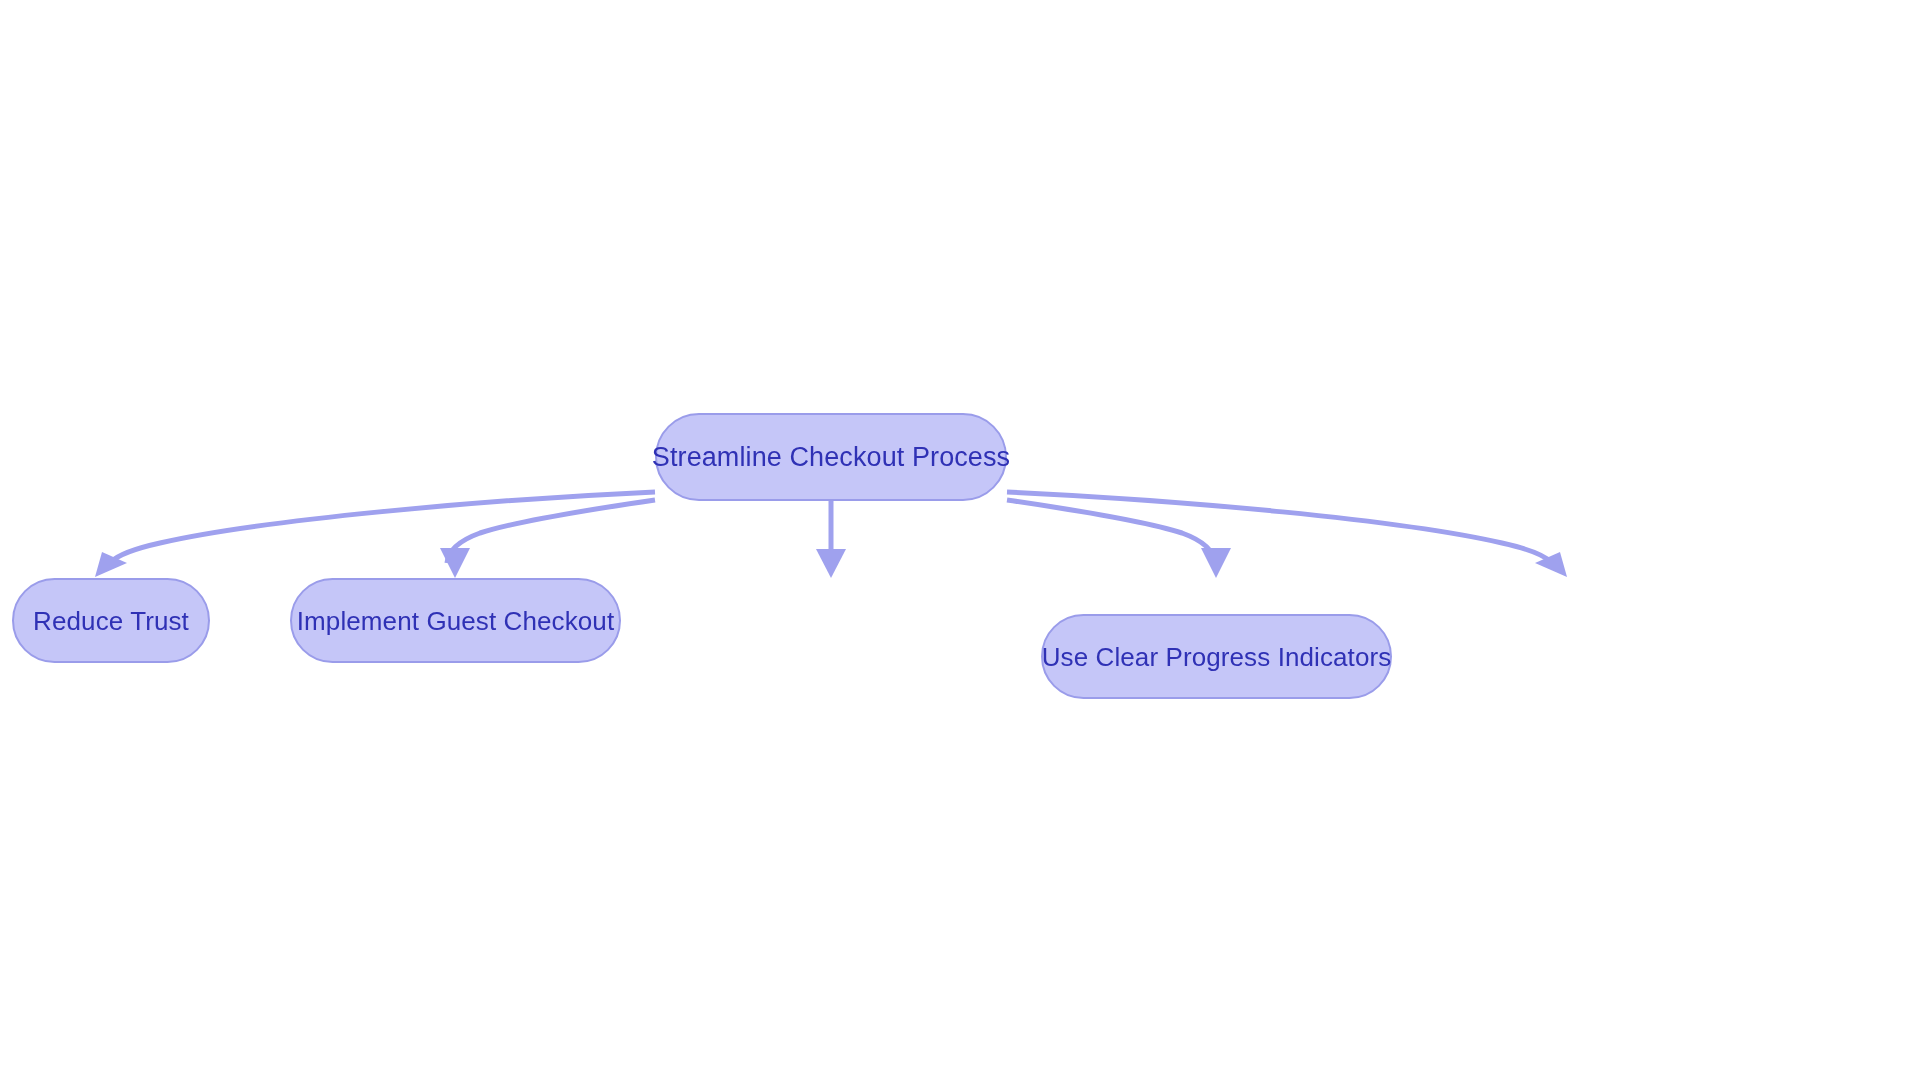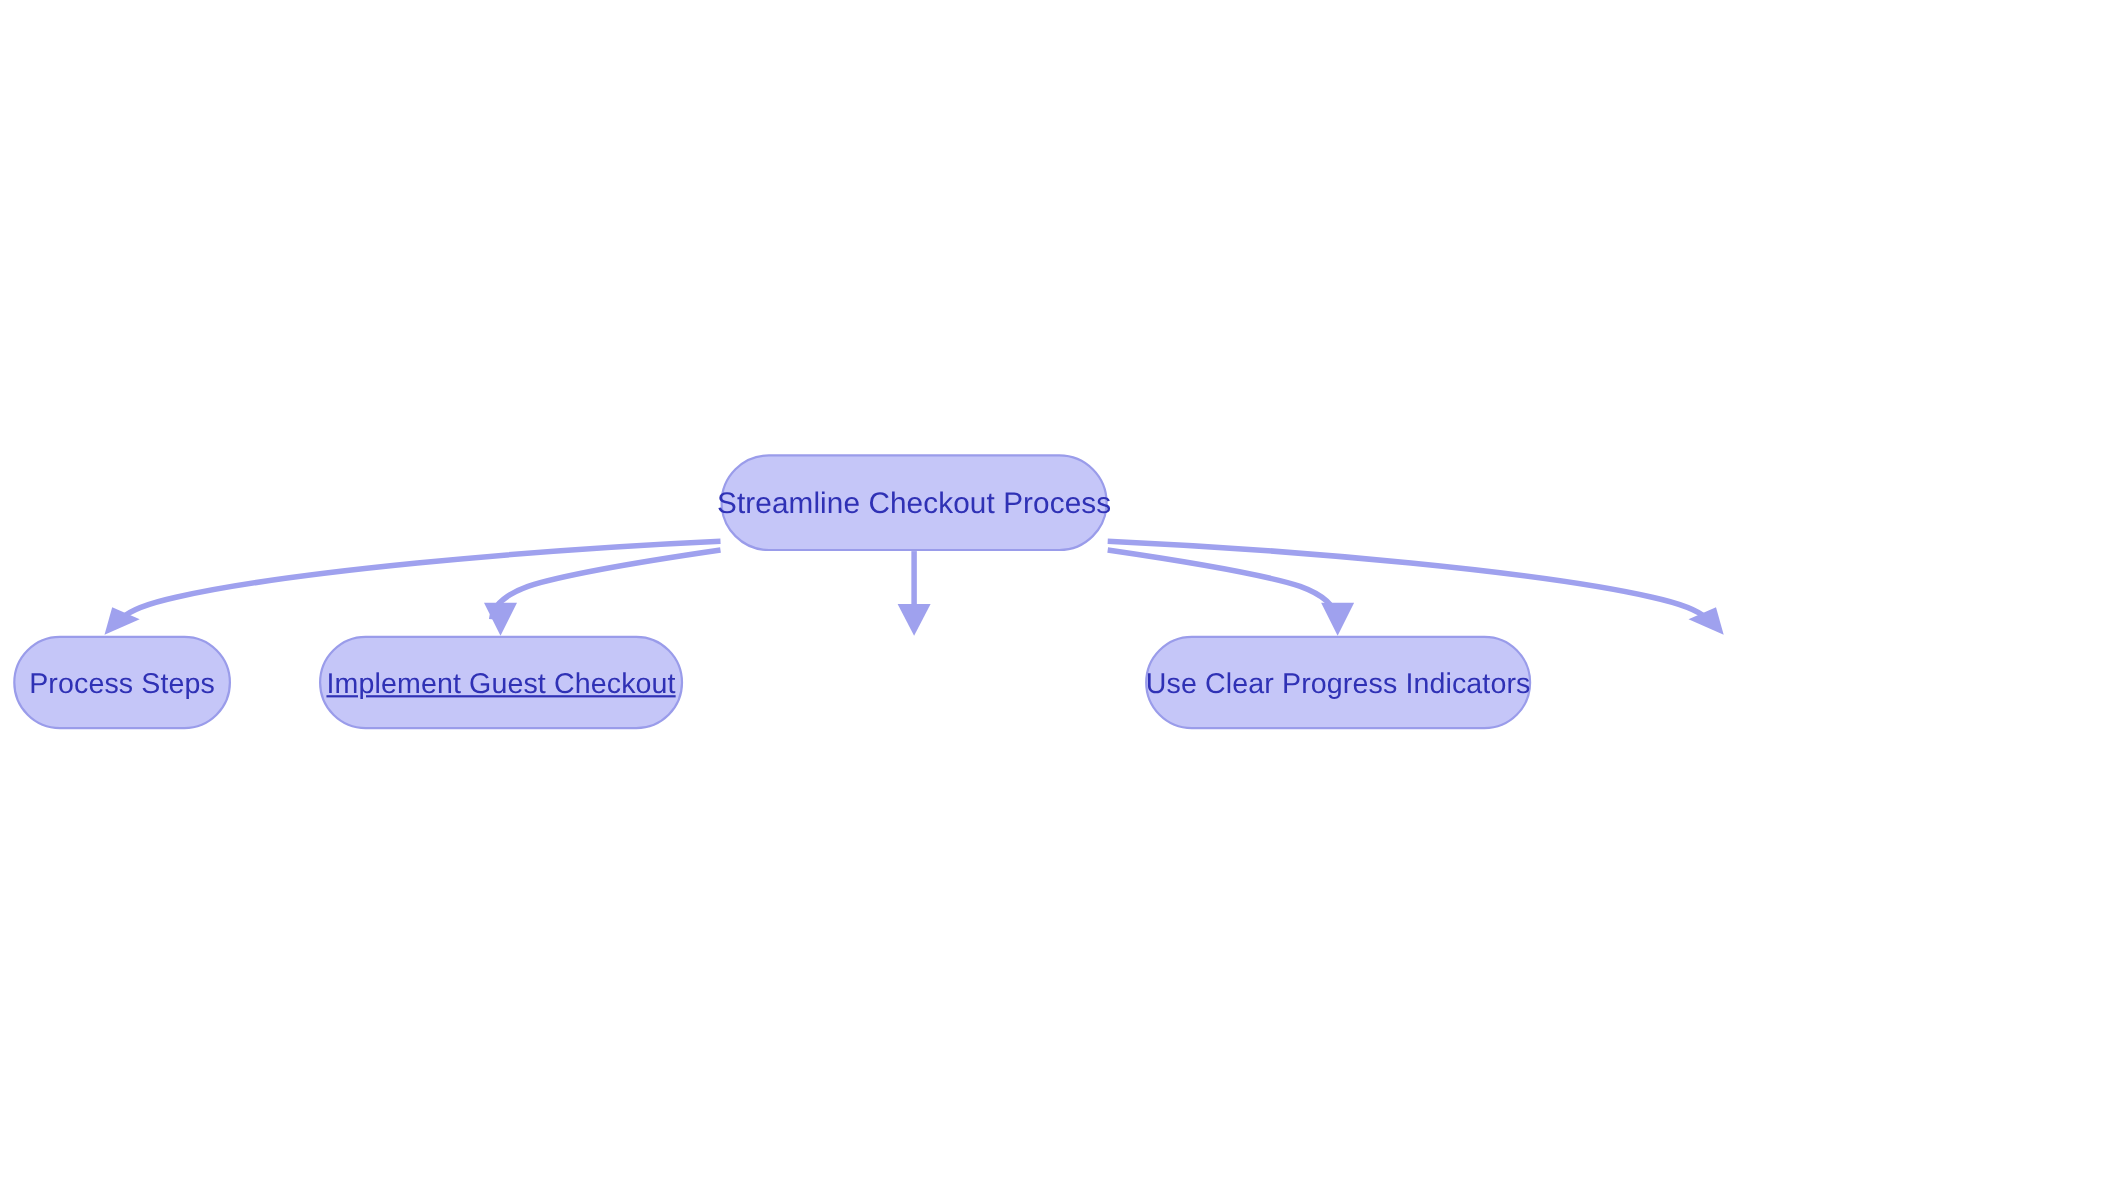--- a/index.html
+++ b/index.html
@@ -79,23 +79,23 @@
 
   
   .node-leaf {
     top: 578px;
     height: 85px;
     border-radius: 43px;
   }
   .node-leaf .node-label { font-size: 26px; }
 
   #node-leaf-0 { left: 12px;   width: 198px; }
-  #node-leaf-1 { left: 290px;  width: 331px; text-decoration: underline; }
+  #node-leaf-1 { left: 290px;  width: 331px; }
   #node-leaf-2 { left: 696px;  width: 270px; }
-  #node-leaf-3 { left: 1041px; width: 351px; }
+  #node-leaf-3 { left: 1041px; width: 351px; margin-top: 36px; }
   #node-leaf-4 { left: 1468px; width: 440px; }
 </style>
 </head>
 <body>
 
 <div id="diagram-canvas">
 
   <svg id="edge-layer" width="1920" height="1083" viewBox="0 0 1920 1083" xmlns="http://www.w3.org/2000/svg">
 
     <g>
@@ -122,21 +122,21 @@
       <path class="edge-path" d="M 1007,492 C 1182,500 1402,520 1502,543 C 1529,549 1544,555 1551,562"></path>
       <polygon class="arrow-head" points="1567,577 1560,552 1535,563"></polygon>
     </g>
   </svg>
 
   <div class="node" id="node-root">
     <span class="node-label">Streamline Checkout Process</span>
   </div>
 
   <div class="node node-leaf" id="node-leaf-0">
-    <span class="node-label">Process Steps</span>
+    <span class="node-label">Reduce Trust</span>
   </div>
 
   <div class="node node-leaf" id="node-leaf-1">
     <span class="node-label">Implement Guest Checkout</span>
   </div>
 
 
   <div class="node node-leaf" id="node-leaf-3">
     <span class="node-label">Use Clear Progress Indicators</span>
   </div>

